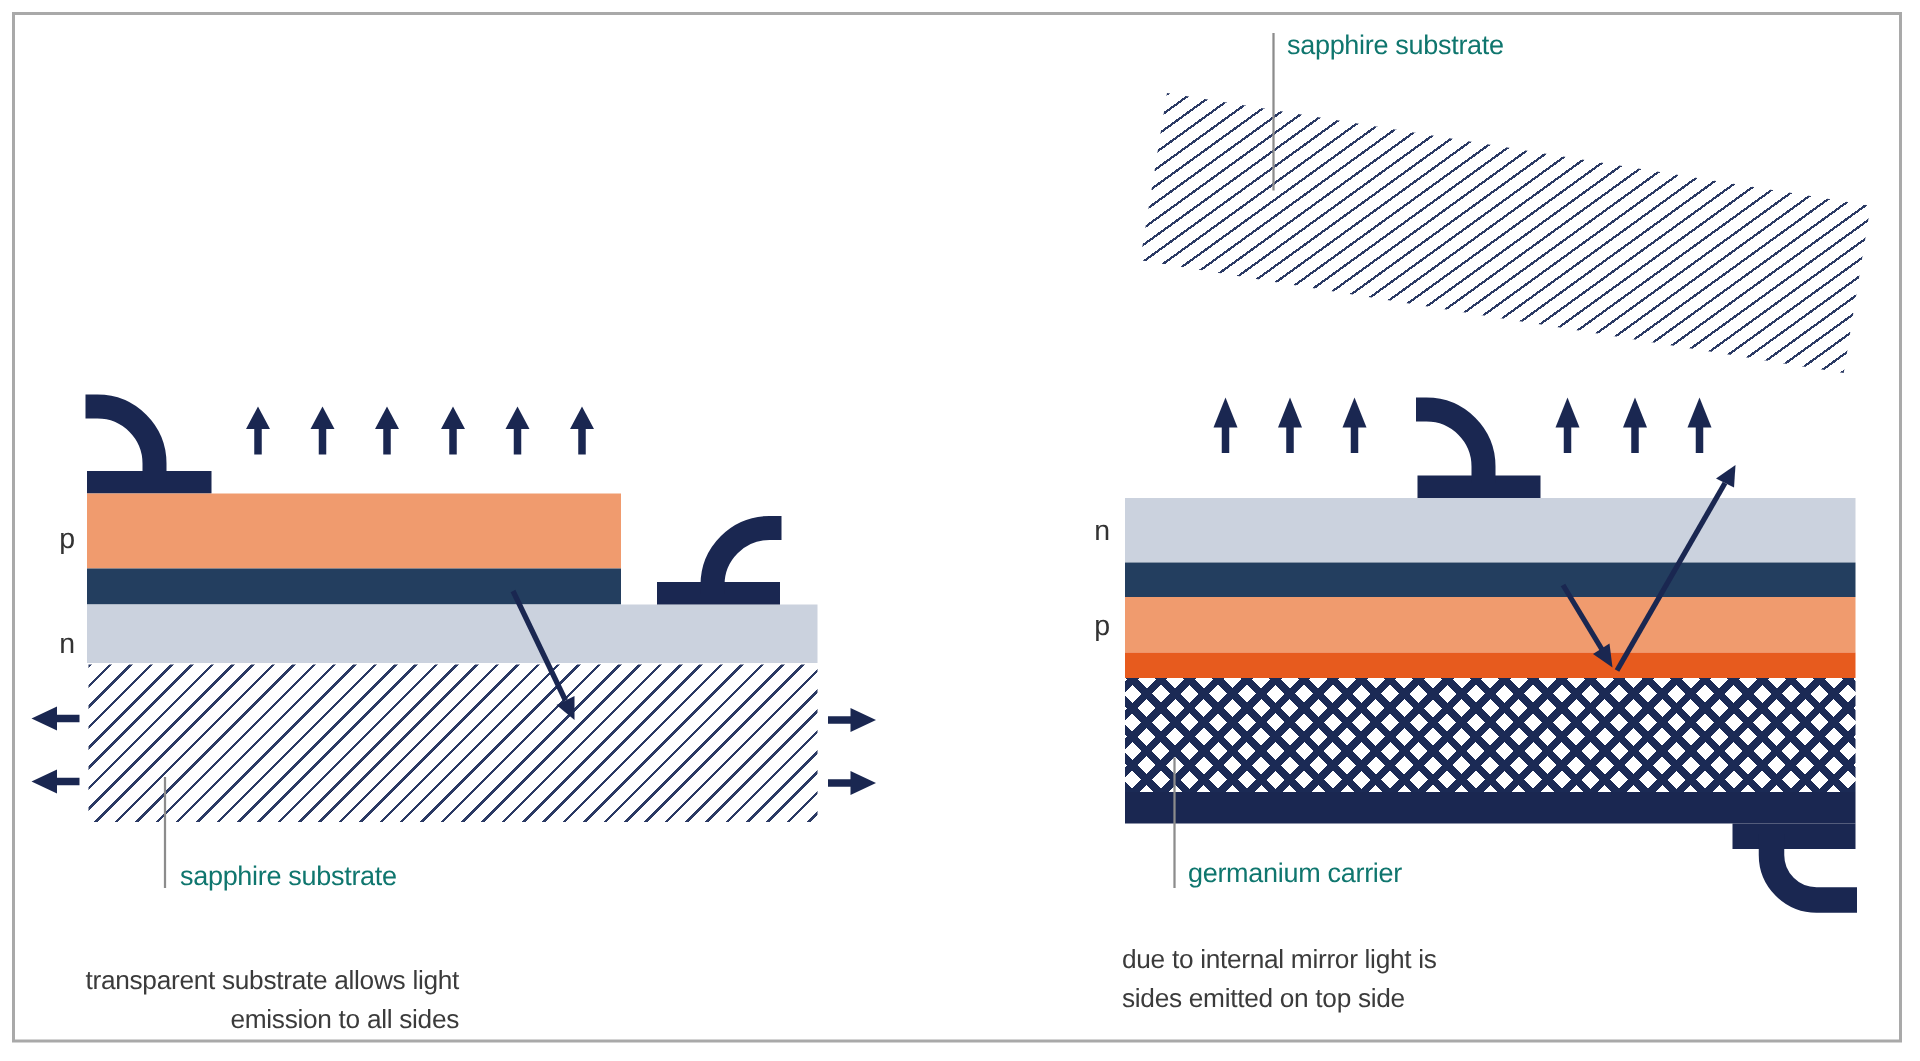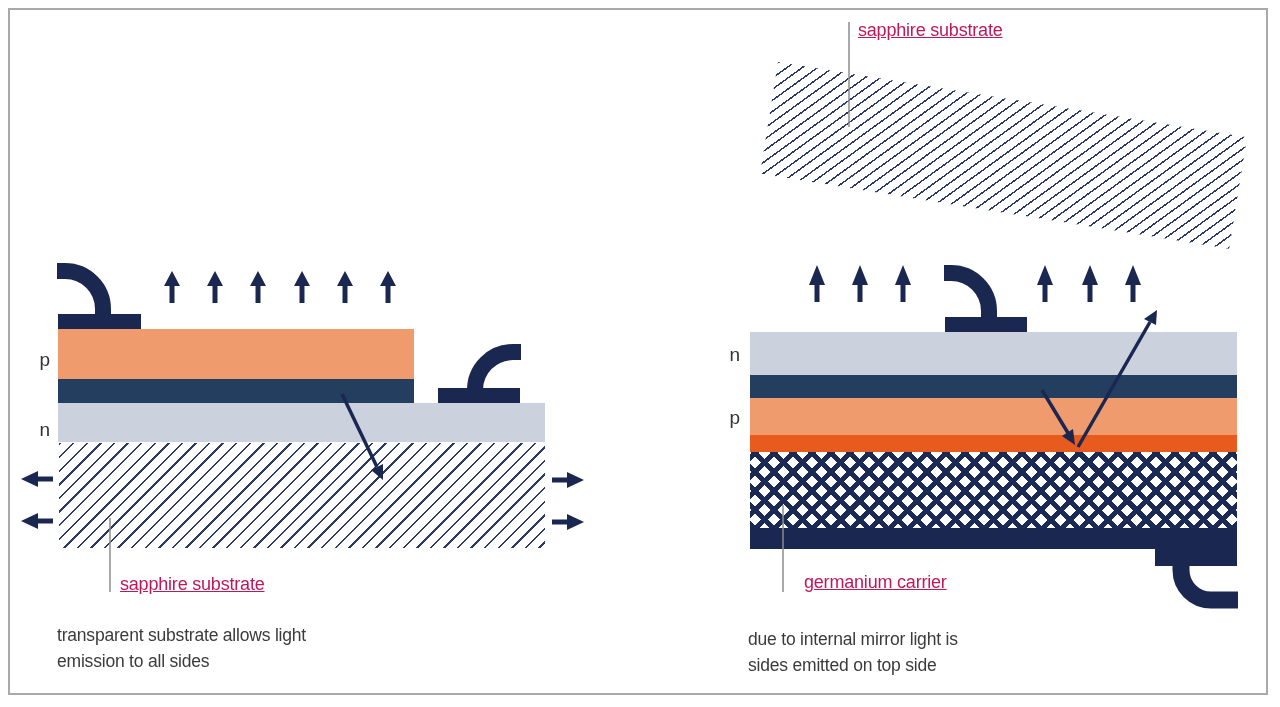--- a/index.html
+++ b/index.html
@@ -15,21 +15,21 @@
   .redorange{background:#e75b1e;}
   .ngray{background:#cbd2de;}
   
   .hatch{background:repeating-linear-gradient(135deg,#2b3a64 0 1.7px,transparent 1.7px 9.6px);}
   .hatch-slab{background:repeating-linear-gradient(135deg,#2b3a64 0 1.5px,transparent 1.5px 9px);
               transform:rotate(9.1deg);transform-origin:top left;}
   .xhatch{background:
       repeating-linear-gradient(45deg,#1b2a55 0 5px,transparent 5px 13.5px),
       repeating-linear-gradient(-45deg,#1b2a55 0 5px,transparent 5px 13.5px);}
   
-  .lbl{font-size:18px;letter-spacing:-0.2px;color:#be185d;text-decoration:underline;}
+  .lbl{font-size:18px;letter-spacing:-0.2px;color:#0f766e;}
   .layer-letter{font-size:19px;color:#333;width:30px;text-align:right;}
   .caption{font-size:17.5px;line-height:26px;letter-spacing:-0.2px;white-space:pre-line;color:#3b3b3b;}
   svg{position:absolute;left:0;top:0;}
 </style>
 </head>
 <body>
 
 <div class="stage">
   <div class="frame"></div>
 
@@ -147,22 +147,22 @@
     </g>
 
     <line x1="110" y1="518" x2="110" y2="592" stroke="#8c8c8c" stroke-width="1.5"></line>
     <line x1="849" y1="22" x2="849" y2="127" stroke="#8c8c8c" stroke-width="1.5"></line>
     <line x1="783" y1="505" x2="783" y2="592" stroke="#8c8c8c" stroke-width="1.5"></line>
   </svg>
 
   <div class="abs layer-letter" style="left:20px;top:349px;">p</div>
   <div class="abs layer-letter" style="left:20px;top:419px;">n</div>
   <div class="abs lbl" style="left:120px;top:574px;">sapphire substrate</div>
-  <div class="abs caption" style="left:57px;top:622px;">transparent substrate allows light
+  <div class="abs caption" style="left:57px;top:640px;text-align:right;">transparent substrate allows light
 emission to all sides</div>
 
   <div class="abs lbl" style="left:858px;top:20px;">sapphire substrate</div>
   <div class="abs layer-letter" style="left:710px;top:344px;">n</div>
   <div class="abs layer-letter" style="left:710px;top:407px;">p</div>
-  <div class="abs lbl" style="left:792px;top:572px;margin-left:12px;">germanium carrier</div>
+  <div class="abs lbl" style="left:792px;top:572px;">germanium carrier</div>
   <div class="abs caption" style="left:748px;top:626px;">due to internal mirror light is
 sides emitted on top side</div>
 </div>
 
 </body></html>

